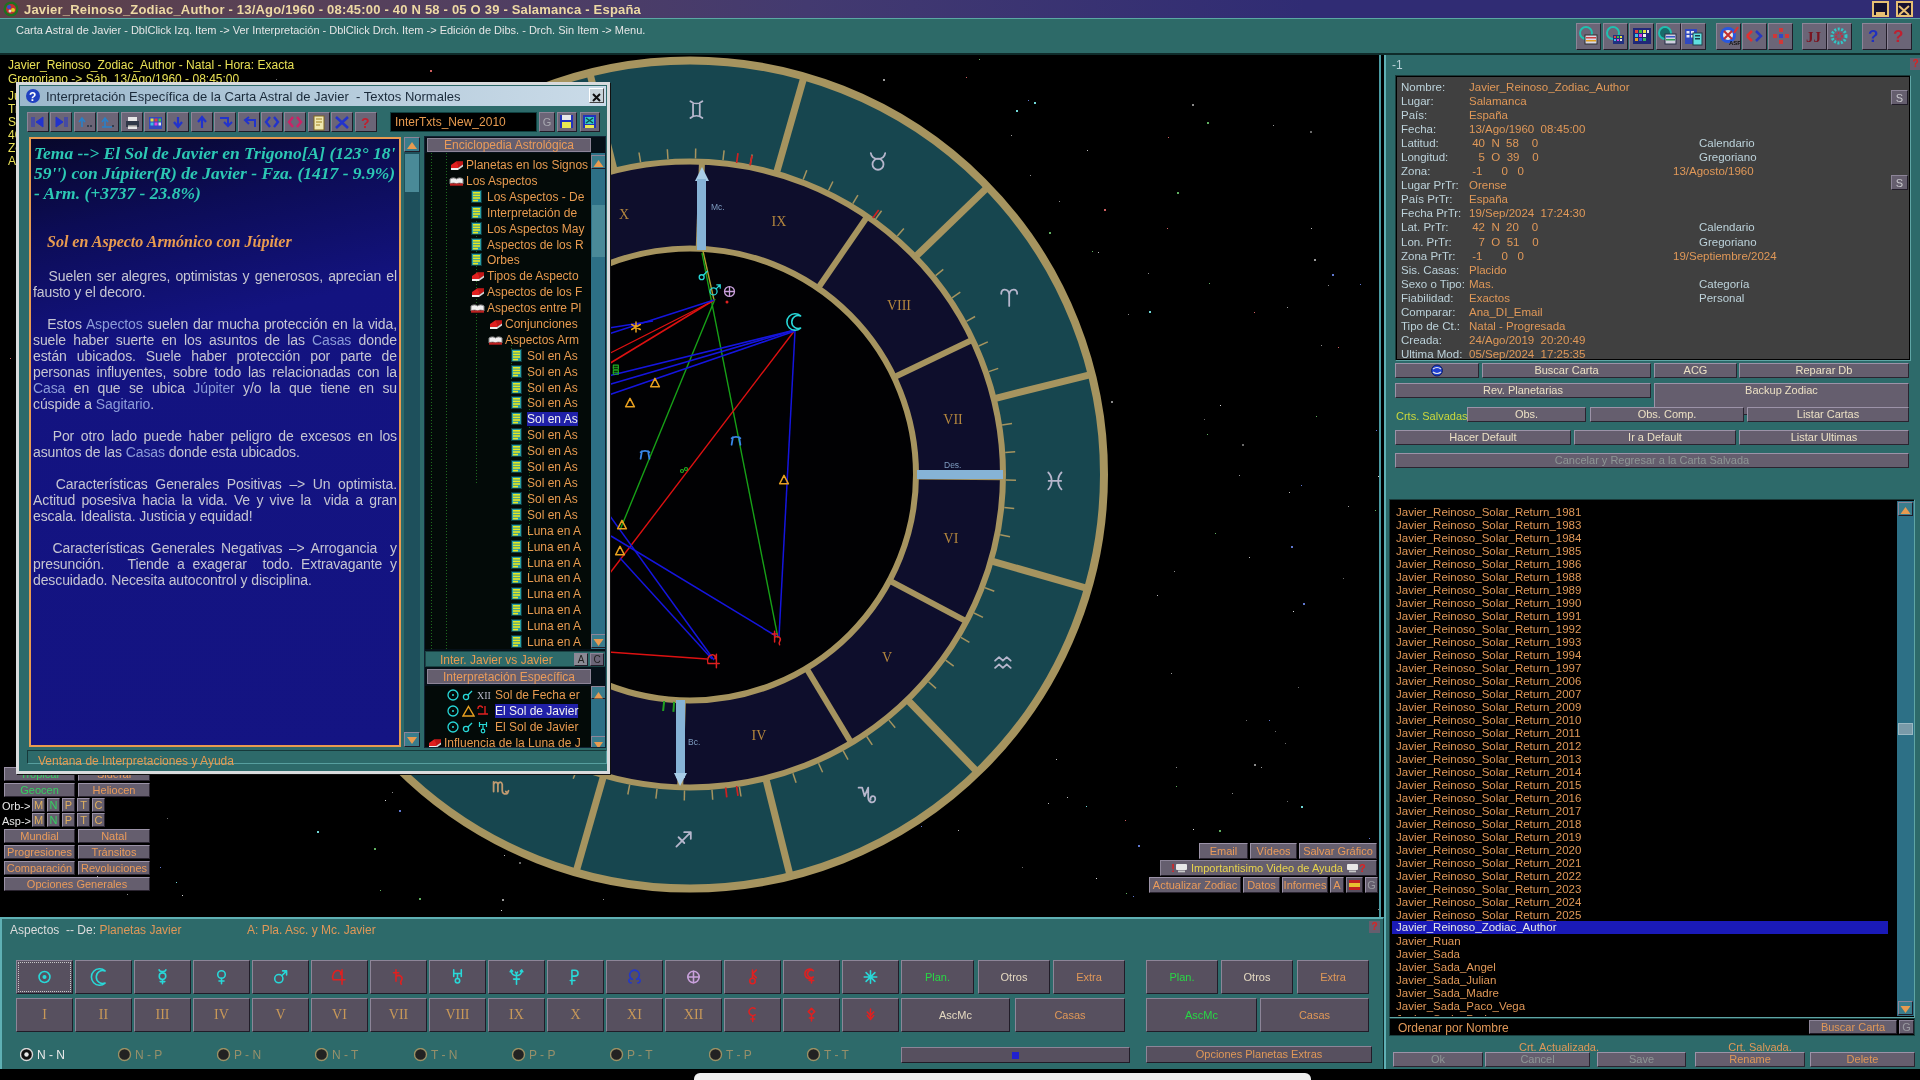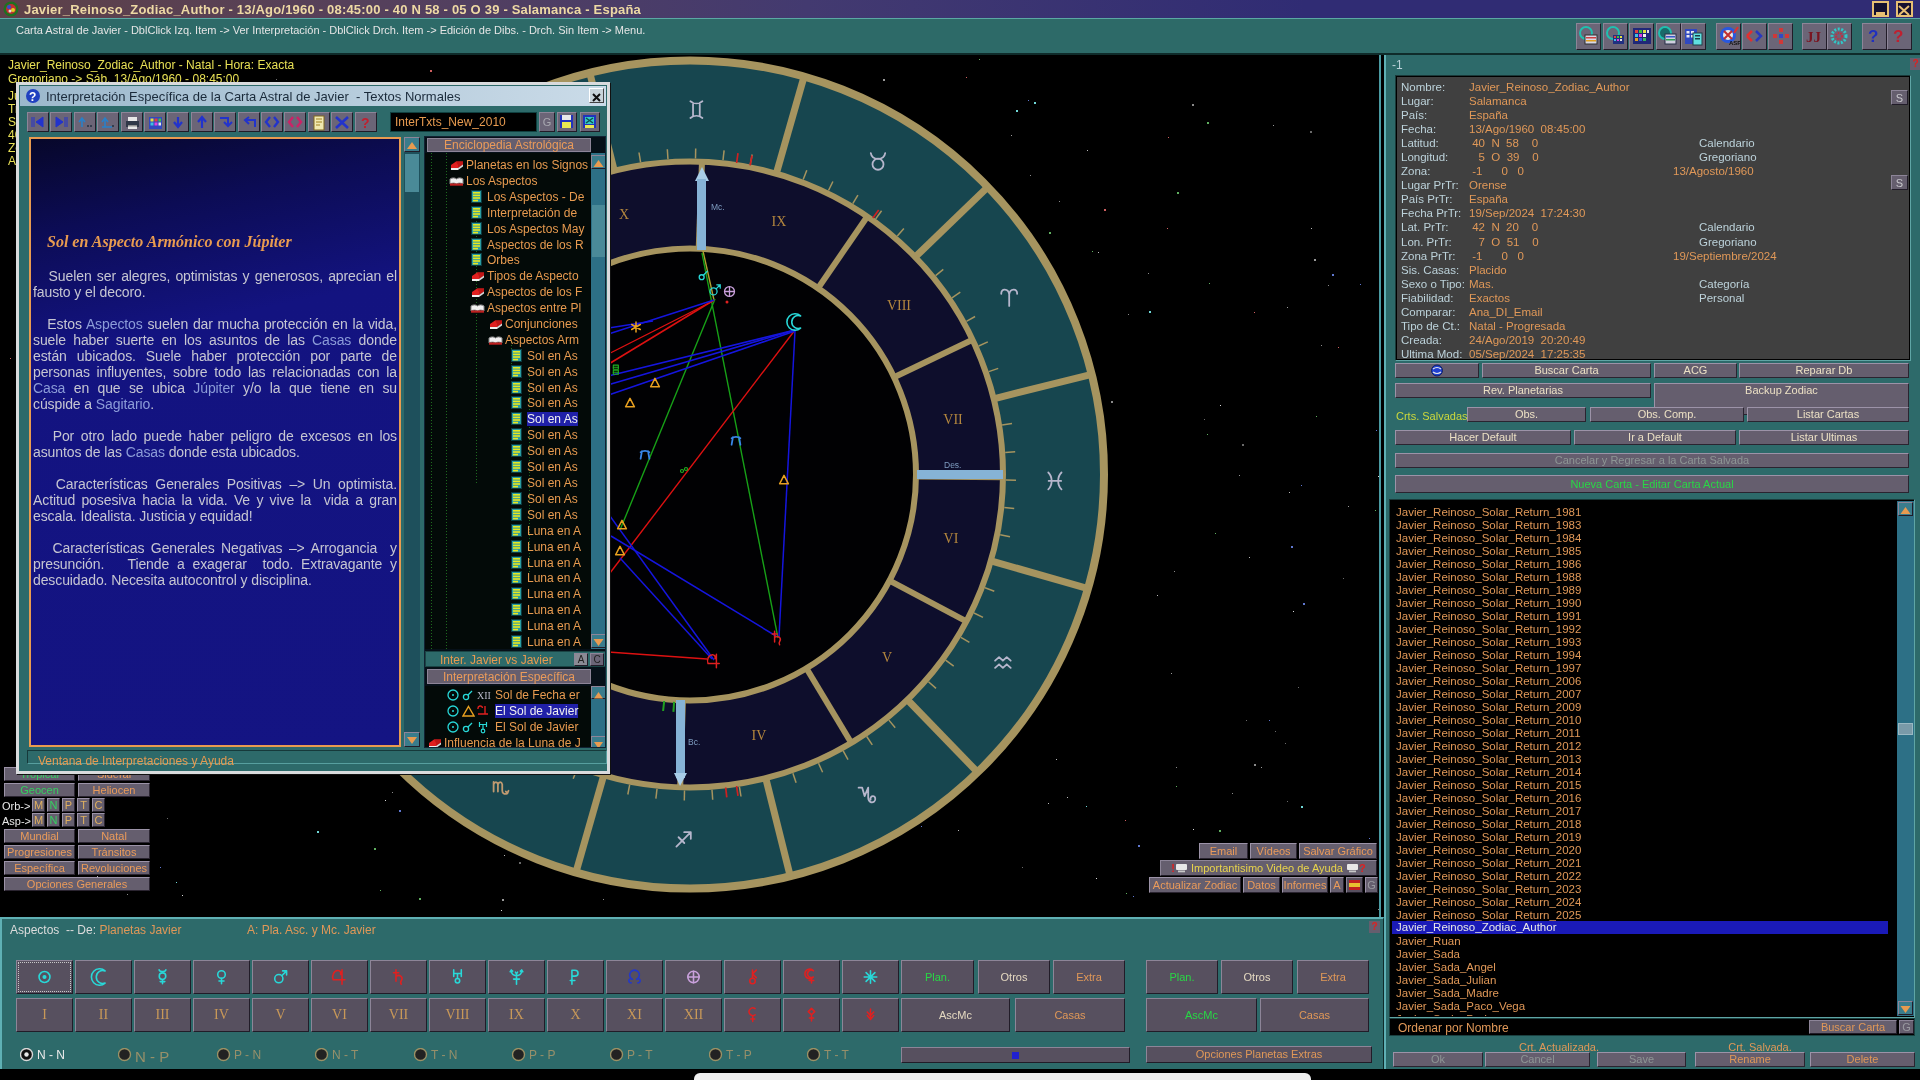--- a/index.html
+++ b/index.html
@@ -480,21 +480,21 @@
 <div class="btn" style="left:62px;top:798px;width:13px;height:14px;line-height:12px;color:#e0b060">P</div>
 <div class="btn" style="left:62px;top:813px;width:13px;height:14px;line-height:12px;color:#e0b060">P</div>
 <div class="btn" style="left:77px;top:798px;width:13px;height:14px;line-height:12px;color:#e0b060">T</div>
 <div class="btn" style="left:77px;top:813px;width:13px;height:14px;line-height:12px;color:#e0b060">T</div>
 <div class="btn" style="left:92px;top:798px;width:13px;height:14px;line-height:12px;color:#e0b060">C</div>
 <div class="btn" style="left:92px;top:813px;width:13px;height:14px;line-height:12px;color:#e0b060">C</div>
 <div class="btn" style="left:4px;top:829px;width:71px;height:14px;line-height:12px">Mundial</div>
 <div class="btn" style="left:78px;top:829px;width:72px;height:14px;line-height:12px">Natal</div>
 <div class="btn" style="left:4px;top:845px;width:71px;height:14px;line-height:12px">Progresiones</div>
 <div class="btn" style="left:78px;top:845px;width:72px;height:14px;line-height:12px">Tránsitos</div>
-<div class="btn" style="left:4px;top:861px;width:71px;height:14px;line-height:12px">Específica</div>
+<div class="btn" style="left:4px;top:861px;width:71px;height:14px;line-height:12px">Comparación</div>
 <div class="btn" style="left:78px;top:861px;width:72px;height:14px;line-height:12px">Revoluciones</div>
 <div class="btn" style="left:4px;top:877px;width:146px;height:14px;line-height:12px">Opciones Generales</div>
 <div class="abs" style="left:16px;top:82px;width:594px;height:692px;background:#2d6a6a;border:3px solid #d9dbdd;box-shadow:1px 1px 0 #111">
  <div class="abs" style="left:1px;top:1px;width:586px;height:20px;background:linear-gradient(90deg,#9cb8cc,#cadbe8)">
   <svg class="abs" style="left:5px;top:2px" width="16" height="16">
         <circle cx="8" cy="8" r="7" fill="#2040c0"></circle>
         <text x="4" y="13" font-size="12" fill="#fff" font-weight="bold">?</text>
       </svg>
   <div class="abs" style="left:26px;top:3px;font-size:13px;color:#1a2a3a">Interpretación Específica de la Carta Astral de Javier&nbsp; - Textos Normales</div>
   <div class="abs" style="left:569px;top:2px;width:15px;height:15px;background:#c8d4da;border-top:1px solid #fff;border-left:1px solid #fff;border-right:1px solid #444;border-bottom:1px solid #444;text-align:center"><svg width="11" height="11" style="margin-top:1px">
@@ -566,20 +566,21 @@
         <rect x="4" y="2" width="9" height="5" fill="#e8e8e8"></rect>
         <rect x="4" y="9" width="9" height="6" fill="#e8e850"></rect>
       </svg></div>
  <div class="gbtn" style="left:561px;top:27px;width:20px;height:20px;background:#6b6577"><svg width="18" height="18">
         <rect x="2" y="2" width="13" height="13" fill="#2233bb"></rect>
         <rect x="4" y="4" width="9" height="7" fill="#30c8c8"></rect>
         <path d="M5,5 L12,10 M12,5 L5,10" stroke="#105050" stroke-width="1.5"></path>
         <rect x="4" y="12" width="9" height="3" fill="#e8e850"></rect>
       </svg></div>
 <div class="abs" style="left:10px;top:52px;width:372px;height:610px;background:linear-gradient(168deg,#07072a 0%,#0c0c55 14%,#131380 32%,#141483 100%);border:2px solid #e89b50">
+<div class="abs" style="left:3px;top:4px;width:362px;font-family:'Liberation Serif',serif;font-style:italic;font-weight:bold;font-size:17.5px;line-height:20px;color:#2cc8b4;white-space:nowrap">Tema --&gt; El Sol de Javier en Trigono[A] (123° 18'<br>59'') con Júpiter(R) de Javier - Fza. (1417 - 9.9%)<br>- Arm. (+3737 - 23.8%)</div>
 <div class="abs" style="left:16px;top:94px;font-family:'Liberation Serif',serif;font-style:italic;font-weight:bold;font-size:16px;color:#e89b50">Sol en Aspecto Armónico con Júpiter</div>
 <div class="abs" style="left:2px;top:129px;width:364px;font-size:14px;line-height:16px;color:#c6c6d2;text-align:justify;letter-spacing:-0.1px">&nbsp;&nbsp;&nbsp;Suelen ser alegres, optimistas y generosos, aprecian el fausto y el decoro.</div>
 <div class="abs" style="left:2px;top:177px;width:364px;font-size:14px;line-height:16px;color:#c6c6d2;text-align:justify;letter-spacing:-0.1px">&nbsp;&nbsp;&nbsp;Estos <span style="color:#8c9cd8">Aspectos</span> suelen dar mucha protección en la vida, suele haber suerte en los asuntos de las <span style="color:#8c9cd8">Casas</span> donde están ubicados. Suele haber protección por parte de personas influyentes, sobre todo las relacionadas con la <span style="color:#8c9cd8">Casa</span> en que se ubica <span style="color:#8c9cd8">Júpiter</span> y/o la que tiene en su cúspide a <span style="color:#8c9cd8">Sagitario</span>.</div>
 <div class="abs" style="left:2px;top:337px;width:364px;font-size:14px;line-height:16px;color:#c6c6d2;text-align:justify;letter-spacing:-0.1px">&nbsp;&nbsp;&nbsp;Características Generales Positivas –&gt; Un optimista. Actitud posesiva hacia la vida. Ve y vive la&nbsp; vida a gran escala. Idealista. Justicia y equidad!</div>
 <div class="abs" style="left:2px;top:289px;width:364px;font-size:14px;line-height:16px;color:#c6c6d2;text-align:justify;letter-spacing:-0.1px">&nbsp;&nbsp;&nbsp;Por otro lado puede haber peligro de excesos en los asuntos de las <span style="color:#8c9cd8">Casas</span> donde esta ubicados.</div>
 <div class="abs" style="left:2px;top:401px;width:364px;font-size:14px;line-height:16px;color:#c6c6d2;text-align:justify;letter-spacing:-0.1px">&nbsp;&nbsp;&nbsp;Características Generales Negativas –&gt; Arrogancia&nbsp; y presunción.&nbsp;&nbsp; Tiende a exagerar&nbsp; todo. Extravagante y descuidado. Necesita autocontrol y disciplina.</div>
 </div>
 <div class="abs" style="left:385px;top:52px;width:16px;height:610px;background:#1e505c">
  <div class="gbtn" style="left:0;top:0;width:16px;height:15px;background:#3a7c8c"><svg width="14" height="13">
           <polygon points="7,3 12,10 2,10" fill="#e89b50"></polygon>
@@ -1038,21 +1039,20 @@
 <div class="btn2" style="left:9px;top:328px;width:256px;height:15px;line-height:13px">Rev. Planetarias</div>
 <div class="btn2" style="left:268px;top:328px;width:255px;height:32px;line-height:13px">Backup Zodiac</div>
 <div class="abs" style="left:10px;top:355px;font-size:11px;color:#ccd83c">Crts. Salvadas</div>
 <div class="btn2" style="left:81px;top:352px;width:119px;height:15px;line-height:13px">Obs.</div>
 <div class="btn2" style="left:204px;top:352px;width:154px;height:15px;line-height:13px">Obs. Comp.</div>
 <div class="btn2" style="left:361px;top:352px;width:162px;height:15px;line-height:13px">Listar Cartas</div>
 <div class="btn2" style="left:9px;top:375px;width:176px;height:15px;line-height:13px">Hacer Default</div>
 <div class="btn2" style="left:188px;top:375px;width:162px;height:15px;line-height:13px">Ir a Default</div>
 <div class="btn2" style="left:353px;top:375px;width:170px;height:15px;line-height:13px">Listar Ultimas</div>
 <div class="btn2" style="left:9px;top:398px;width:514px;height:15px;line-height:13px;color:#8e9695">Cancelar y Regresar a la Carta Salvada</div>
-<div class="btn2" style="left:9px;top:420px;width:514px;height:18px;line-height:16px;color:#28d845">Nueva Carta - Editar Carta Actual</div>
 <div class="abs sunk" style="left:3px;top:444px;width:526px;height:519px;background:#000">
       <div class="abs" style="left:1px;top:1px;width:522px;height:515px;background:#000;overflow:hidden">
 <div class="abs" style="left:5px;top:5px;font-size:11.5px;color:#e09858;white-space:nowrap">Javier_Reinoso_Solar_Return_1981</div>
 <div class="abs" style="left:5px;top:18px;font-size:11.5px;color:#e09858;white-space:nowrap">Javier_Reinoso_Solar_Return_1983</div>
 <div class="abs" style="left:5px;top:31px;font-size:11.5px;color:#e09858;white-space:nowrap">Javier_Reinoso_Solar_Return_1984</div>
 <div class="abs" style="left:5px;top:44px;font-size:11.5px;color:#e09858;white-space:nowrap">Javier_Reinoso_Solar_Return_1985</div>
 <div class="abs" style="left:5px;top:57px;font-size:11.5px;color:#e09858;white-space:nowrap">Javier_Reinoso_Solar_Return_1986</div>
 <div class="abs" style="left:5px;top:70px;font-size:11.5px;color:#e09858;white-space:nowrap">Javier_Reinoso_Solar_Return_1988</div>
 <div class="abs" style="left:5px;top:83px;font-size:11.5px;color:#e09858;white-space:nowrap">Javier_Reinoso_Solar_Return_1989</div>
 <div class="abs" style="left:5px;top:96px;font-size:11.5px;color:#e09858;white-space:nowrap">Javier_Reinoso_Solar_Return_1990</div>
@@ -1236,21 +1236,21 @@
 <div class="gbtn" style="left:1144px;top:79px;width:111px;height:34px;background:#57505f;color:#28d845;font-size:11px;text-align:center;line-height:32px">AscMc</div>
 <div class="gbtn" style="left:1258px;top:79px;width:109px;height:34px;background:#57505f;color:#e09858;font-size:11px;text-align:center;line-height:32px">Casas</div>
 <svg class="abs" style="left:18px;top:129px" width="14" height="14">
       <circle cx="6.5" cy="6.5" r="6" fill="#111" stroke="#d8d8d8" stroke-width="1.4"></circle>
       <circle cx="6.5" cy="6.5" r="2.2" fill="#e8e8e8"></circle>
     </svg>
 <div class="abs" style="left:35px;top:129px;font-size:12px;color:#ececec">N - N</div>
 <svg class="abs" style="left:116px;top:129px" width="14" height="14">
       <circle cx="6.5" cy="6.5" r="6" fill="#222" stroke="#9a9166" stroke-width="1.4"></circle>
     </svg>
-<div class="abs" style="left:133px;top:129px;font-size:15px;color:#97906a">N - P</div>
+<div class="abs" style="left:133px;top:129px;font-size:12px;color:#97906a">N - P</div>
 <svg class="abs" style="left:215px;top:129px" width="14" height="14">
       <circle cx="6.5" cy="6.5" r="6" fill="#222" stroke="#9a9166" stroke-width="1.4"></circle>
     </svg>
 <div class="abs" style="left:232px;top:129px;font-size:12px;color:#97906a">P - N</div>
 <svg class="abs" style="left:313px;top:129px" width="14" height="14">
       <circle cx="6.5" cy="6.5" r="6" fill="#222" stroke="#9a9166" stroke-width="1.4"></circle>
     </svg>
 <div class="abs" style="left:330px;top:129px;font-size:12px;color:#97906a">N - T</div>
 <svg class="abs" style="left:412px;top:129px" width="14" height="14">
       <circle cx="6.5" cy="6.5" r="6" fill="#222" stroke="#9a9166" stroke-width="1.4"></circle>

